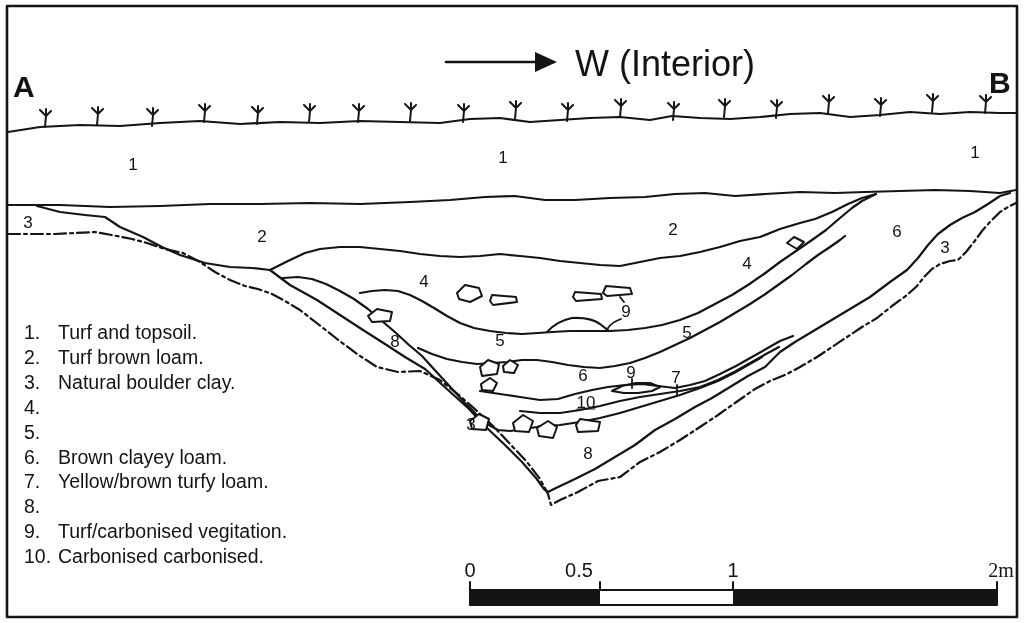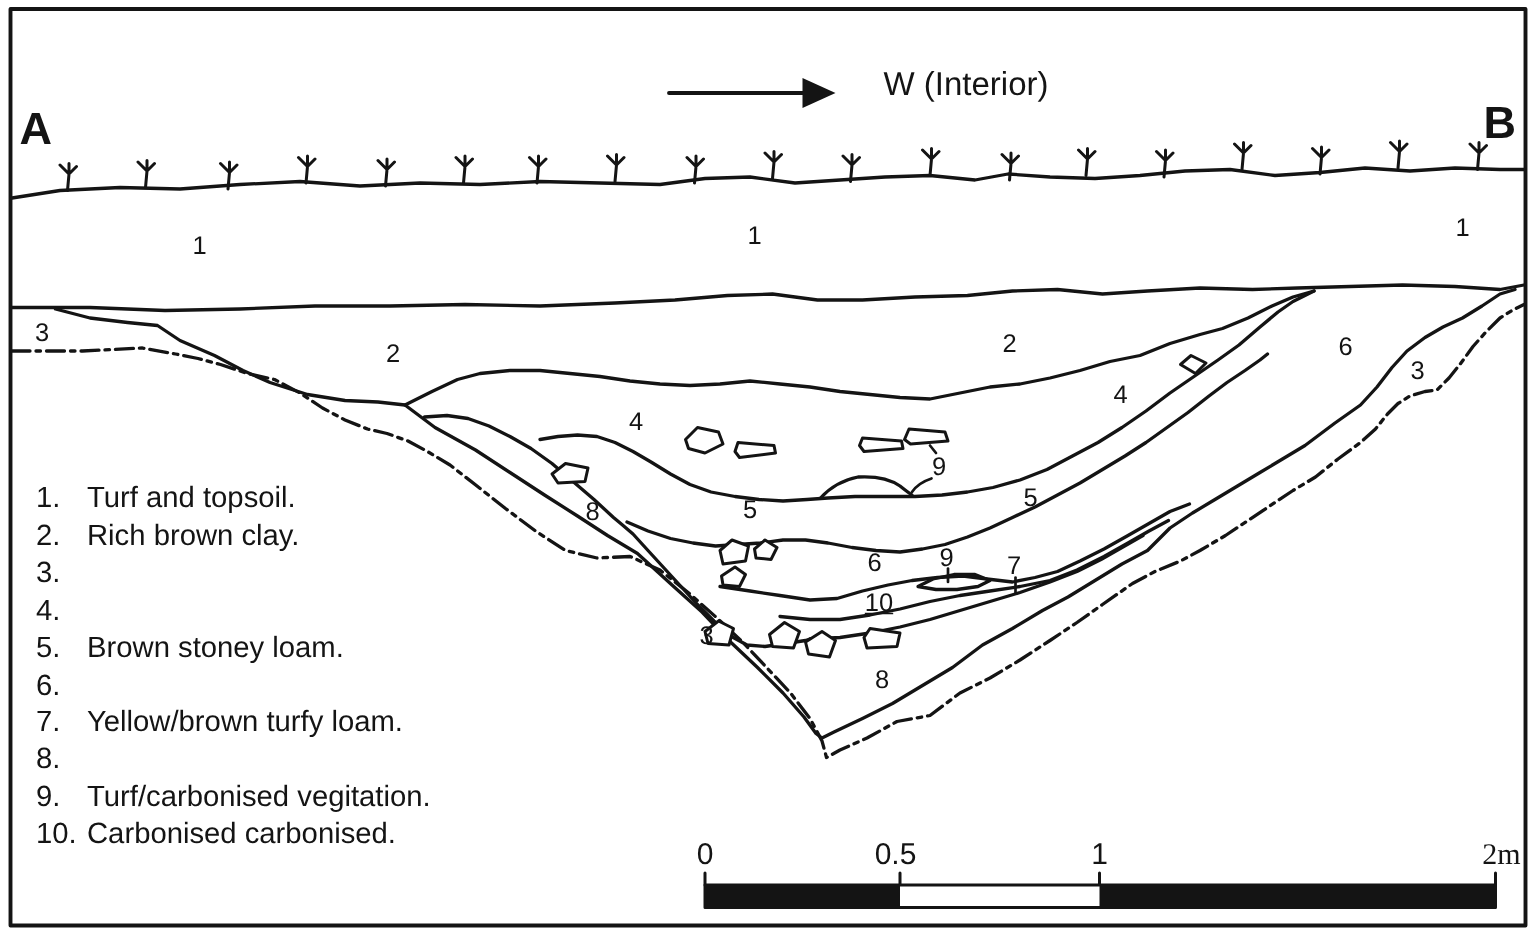--- a/index.html
+++ b/index.html
@@ -8,21 +8,21 @@
     font-family:"Liberation Sans",sans-serif;color:#141414;overflow:hidden;
   }
   .canvas svg{position:absolute;left:0;top:0;}
   .slabel{
     position:absolute;transform:translate(-50%,-50%);
     font-size:17px;line-height:1;white-space:nowrap;
   }
   .corner{position:absolute;font-weight:bold;font-size:30px;line-height:1;}
   #corner-a{left:13px;top:72px;}
   #corner-b{left:989px;top:68px;}
-  .dirlabel{position:absolute;left:589px;top:44px;font-size:22px;line-height:1.1;white-space:nowrap;}
+  .dirlabel{position:absolute;left:575px;top:44px;font-size:36px;line-height:1.1;white-space:nowrap;}
   .legend{position:absolute;left:24px;top:320px;font-size:19.5px;line-height:24.9px;}
   .legend-row{display:flex;}
   .legend-num{width:34px;flex:0 0 34px;}
   .scale-label{
     position:absolute;transform:translateX(-50%);top:560px;
     font-size:20px;line-height:1;white-space:nowrap;
   }
 </style>
 </head>
 <body>
@@ -127,51 +127,52 @@
       <span class="slabel" style="left: 586px; top: 402px; text-decoration: underline;">10</span>
     </div>
 
   <div class="legend" id="legend">
       <div class="legend-row">
         <span class="legend-num">1.</span>
         <span>Turf and topsoil.</span>
       </div>
       <div class="legend-row">
         <span class="legend-num">2.</span>
-        <span>Rich brown clay.</span>
+        <span>Turf brown loam.</span>
       </div>
       <div class="legend-row">
         <span class="legend-num">3.</span>
+        <span>Natural boulder clay.</span>
       </div>
       <div class="legend-row">
         <span class="legend-num">4.</span>
       </div>
       <div class="legend-row">
         <span class="legend-num">5.</span>
-        <span>Brown stoney loam.</span>
       </div>
       <div class="legend-row">
         <span class="legend-num">6.</span>
+        <span>Brown clayey loam.</span>
       </div>
       <div class="legend-row">
         <span class="legend-num">7.</span>
         <span>Yellow/brown turfy loam.</span>
       </div>
       <div class="legend-row">
         <span class="legend-num">8.</span>
       </div>
       <div class="legend-row">
         <span class="legend-num">9.</span>
         <span>Turf/carbonised vegitation.</span>
       </div>
       <div class="legend-row">
         <span class="legend-num">10.</span>
         <span>Carbonised carbonised.</span>
       </div>
     </div>
 
   <div id="scale-labels">
       <span class="scale-label" style="left: 470px;">0</span>
-      <span class="scale-label" style="left: 597px;">0.5</span>
+      <span class="scale-label" style="left: 579px;">0.5</span>
       <span class="scale-label" style="left: 733px;">1</span>
       <span class="scale-label" style="left: 1001px; font-family: Liberation Serif, serif;">2m</span>
     </div>
 </div>
 
 </body></html>

